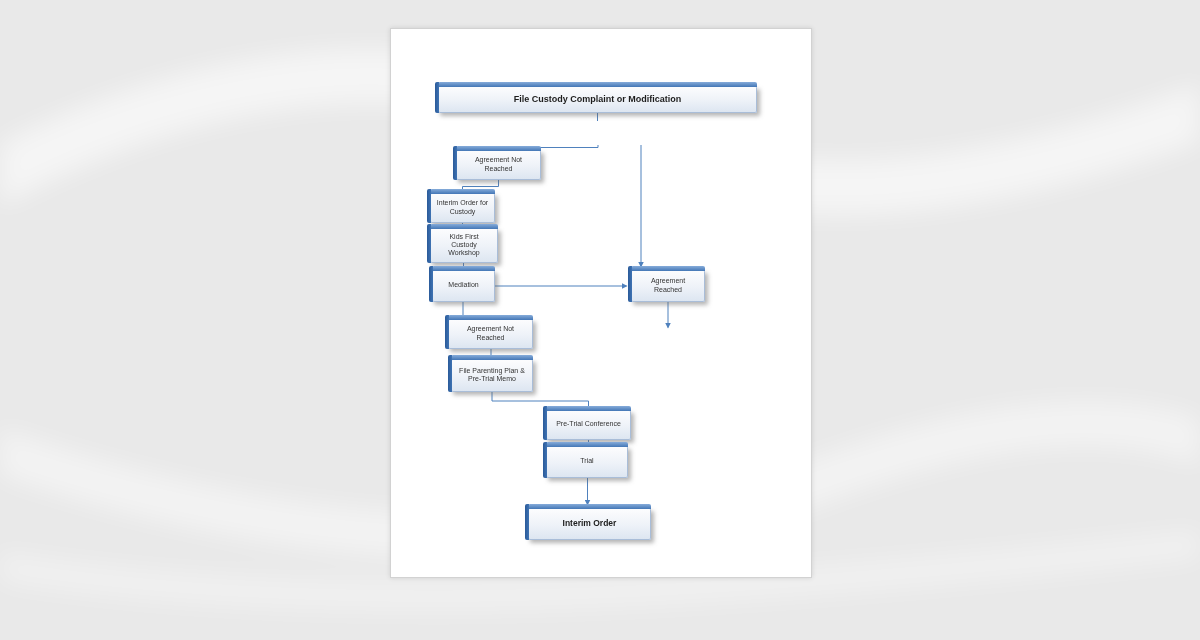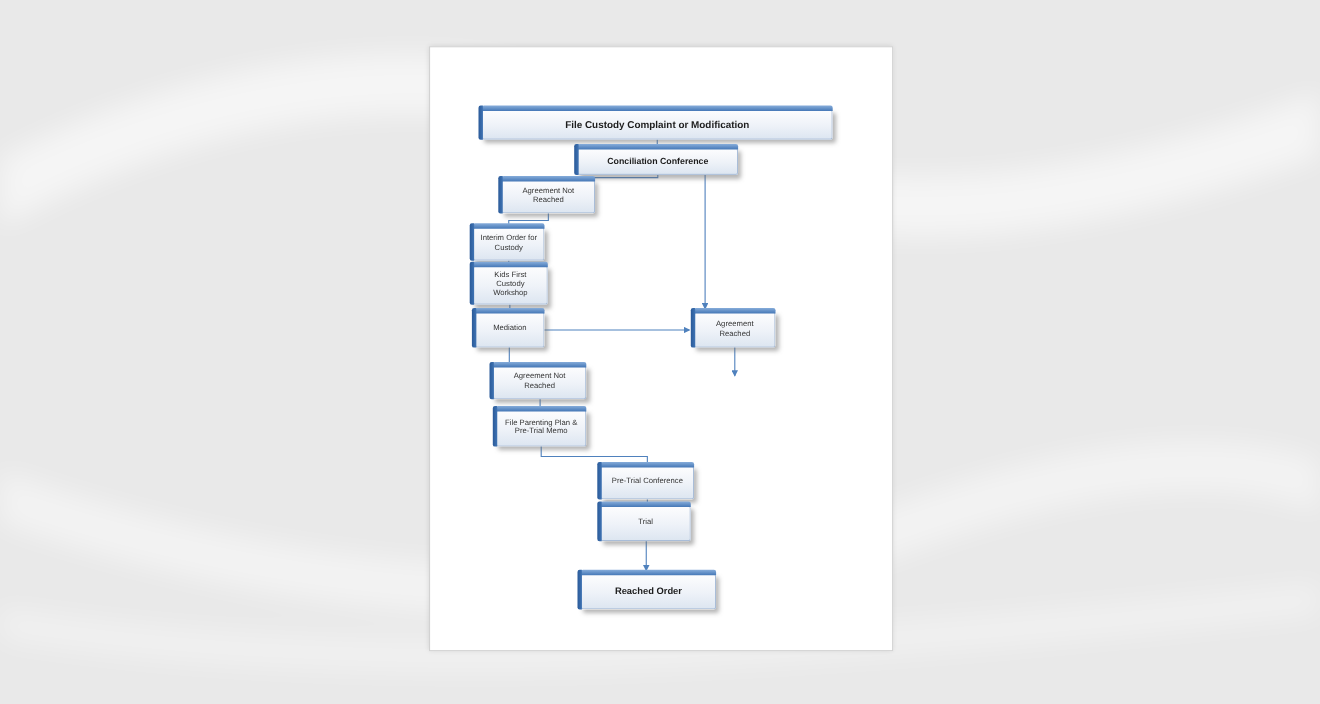--- a/index.html
+++ b/index.html
@@ -18,21 +18,21 @@
   }
   .bg-swirl {
     position: absolute;
     left: 0; top: 0;
     filter: blur(12px);
     z-index: 0;
   }
   .page {
     position: absolute;
     left: 390px;
-    top: 42px;
+    top: 28px;
     width: 420px;
     height: 548px;
     background: #ffffff;
     border: 1px solid #d2d2d2;
     box-shadow: 0 0 5px rgba(0,0,0,0.12);
     z-index: 1;
     text-decoration: underline;
   }
   .connectors {
     position: absolute;
@@ -111,37 +111,36 @@
         <path d="M100 320 V330"></path>
         <path d="M101 363 V372 H197.5 V381"></path>
         <path d="M197.5 411 V417"></path>
         <path d="M196.5 449 V475.5" marker-end="url(#arrowhead)"></path>
         <path d="M277 273 V298.5" marker-end="url(#arrowhead)"></path>
       </g>
     </svg>
 
     <div class="node bold" style="left:47px;top:57px;width:319px;height:27px;font-size:9px">File Custody Complaint or Modification</div>
 
-    <div class="node bold" style="left:134px;top:92px;width:146px;height:24px;font-size:8px">Conciliation Conference</div>
 
     <div class="node" style="left:65px;top:121px;width:85px;height:30px;padding:2px 10px">Agreement Not Reached</div>
 
     <div class="node" style="left:39px;top:164px;width:65px;height:30px">Interim Order for Custody</div>
 
     <div class="node" style="left:39px;top:199px;width:68px;height:35px;padding:2px 7px">Kids First Custody Workshop</div>
 
     <div class="node" style="left:41px;top:241px;width:63px;height:32px">Mediation</div>
 
     <div class="node" style="left:57px;top:290px;width:85px;height:30px;padding:2px 10px">Agreement Not Reached</div>
 
     <div class="node" style="left:60px;top:330px;width:82px;height:33px">File Parenting Plan &amp; Pre-Trial Memo</div>
 
     <div class="node" style="left:155px;top:381px;width:85px;height:30px">Pre-Trial Conference</div>
 
     <div class="node" style="left:155px;top:417px;width:82px;height:32px">Trial</div>
 
-    <div class="node bold" style="left:137px;top:479px;width:123px;height:32px;font-size:8.5px">Reached Order</div>
+    <div class="node bold" style="left:137px;top:479px;width:123px;height:32px;font-size:8.5px">Interim Order</div>
 
     <div class="node" style="left:240px;top:241px;width:74px;height:32px;padding:2px 9px">Agreement Reached</div>
 
 
   </div>
 </div>
 
 </body></html>

